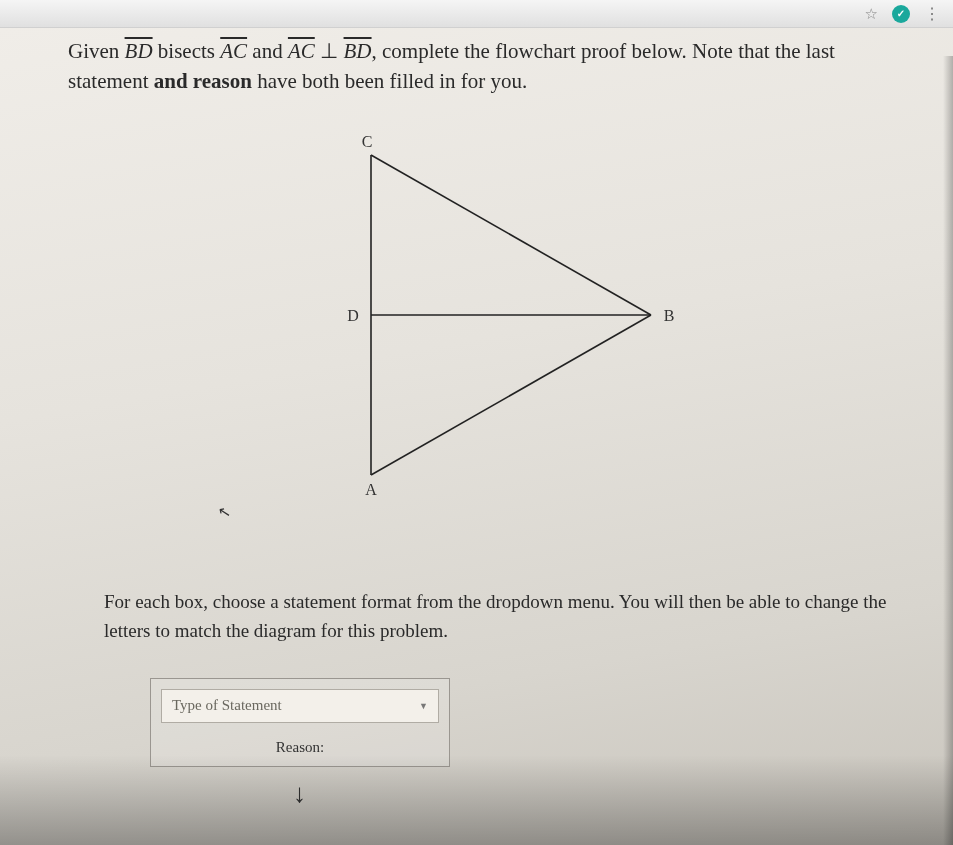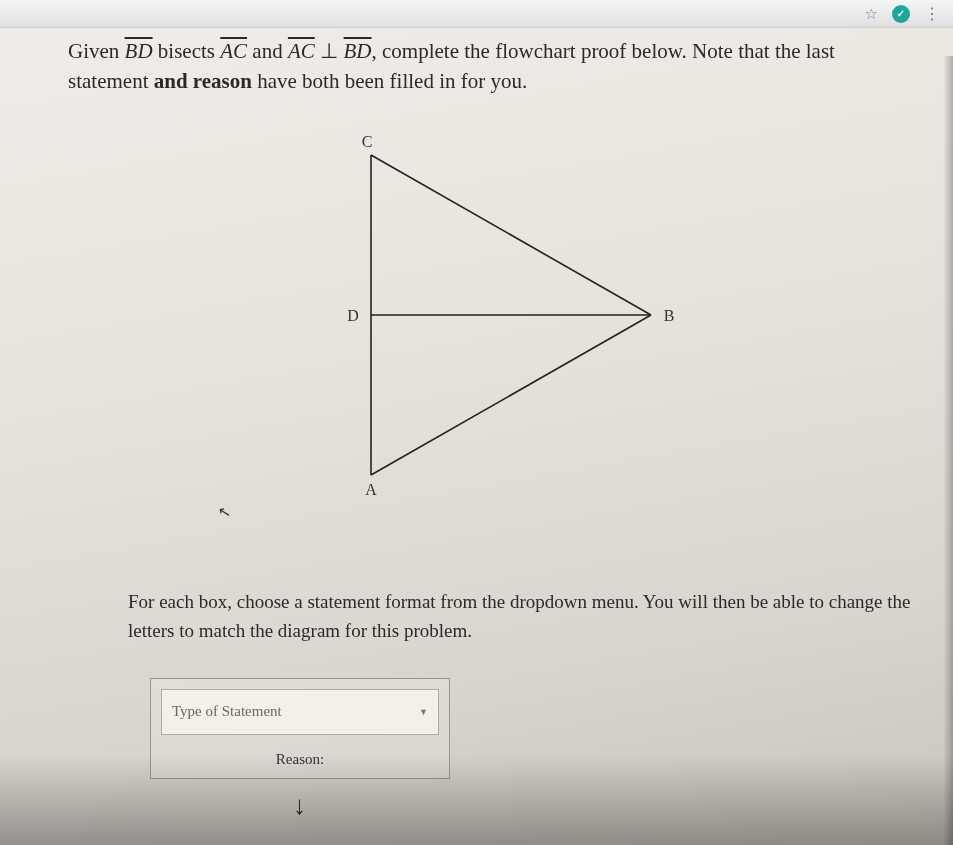--- a/index.html
+++ b/index.html
@@ -54,38 +54,38 @@
   .cursor-glyph {
     position: absolute;
     left: 218px;
     top: 475px;
     color: #333;
     font-size: 15px;
     transform: rotate(-12deg);
   }
   .instruction {
     margin-top: 82px;
-    margin-left: 60px;
+    margin-left: 36px;
     max-width: 840px;
     font-size: 19px;
     line-height: 1.55;
     color: #2a2a2a;
   }
   .proof-box {
     margin-top: 32px;
     margin-left: 82px;
     width: 300px;
     border: 1px solid #9a9690;
     background: rgba(255,255,255,0.15);
     position: relative;
   }
   .stmt-select {
     margin: 10px;
     width: calc(100% - 20px);
-    height: 46px;
+    height: 34px;
     border: 1px solid #b0aca4;
     background: #f3f0ea;
     display: flex;
     align-items: center;
     justify-content: space-between;
     padding: 0 10px;
     font-size: 15px;
     color: #6a685f;
     cursor: pointer;
   }

